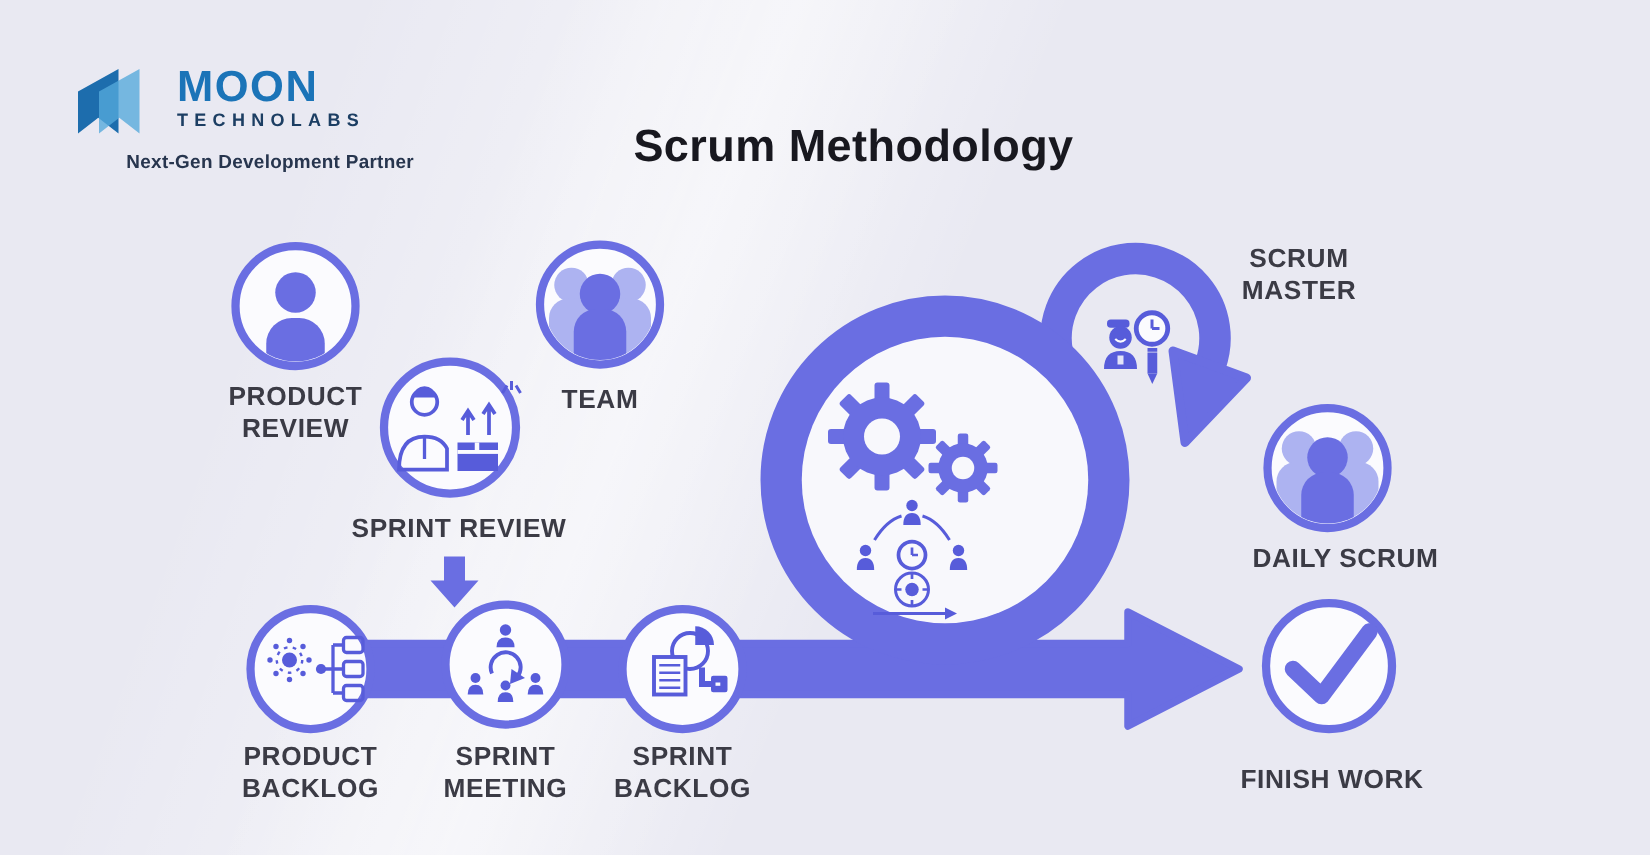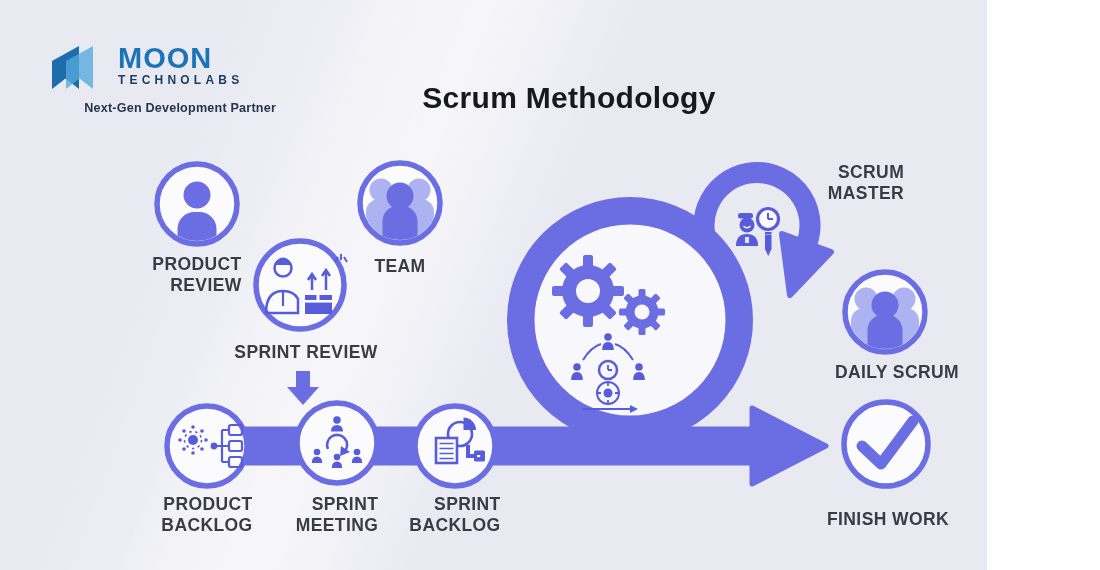--- a/index.html
+++ b/index.html
@@ -1,36 +1,36 @@
 <!DOCTYPE html>
 <html><head>
 <meta charset="utf-8">
 <style>
   html,body{margin:0;padding:0;}
   .canvas{
-    position:relative;width:987px;height:570px;overflow:hidden;
+    position:relative;width:1100px;height:570px;overflow:hidden;
     font-family:"Liberation Sans","DejaVu Sans",sans-serif;
     background:
       linear-gradient(112deg, rgba(255,255,255,0) 28%, rgba(255,255,255,.5) 40%, rgba(255,255,255,0) 54%),
       linear-gradient(290deg, rgba(255,255,255,0) 50%, rgba(255,255,255,.35) 66%, rgba(255,255,255,0) 82%),
       #e9e9f2;
   }
   .flow-svg{position:absolute;left:0;top:0;}
   .title{
     position:absolute;left:550px;top:81px;transform:translateX(-50%);
     font-size:30px;font-weight:800;color:#18181f;letter-spacing:.3px;white-space:nowrap;margin-left:19px;
   }
   .logo{position:absolute;left:50px;top:44px;width:230px;}
   .logo-row{display:flex;align-items:flex-start;gap:10px;}
   .logo-text{display:flex;flex-direction:column;}
   .logo-brand{font-size:29px;line-height:28px;font-weight:800;color:#1b74b8;letter-spacing:1px;}
   .logo-sub{font-size:12px;font-weight:700;color:#1c3e63;letter-spacing:4.2px;margin-top:1px;}
   .logo-tagline{font-size:12.6px;font-weight:600;color:#27354e;margin-top:7px;text-align:right;width:226px;letter-spacing:.2px;}
   .lbl{
-    position:absolute;transform:translateX(-50%);text-align:right;white-space:nowrap;
+    position:absolute;transform:translateX(-50%);text-align:center;white-space:nowrap;
     font-size:17.5px;line-height:21px;font-weight:600;color:#3b3b45;letter-spacing:.4px;
   }
 </style>
 </head>
 <body>
 
 <div class="canvas">
 
   <div class="logo">
     <div class="logo-row">

